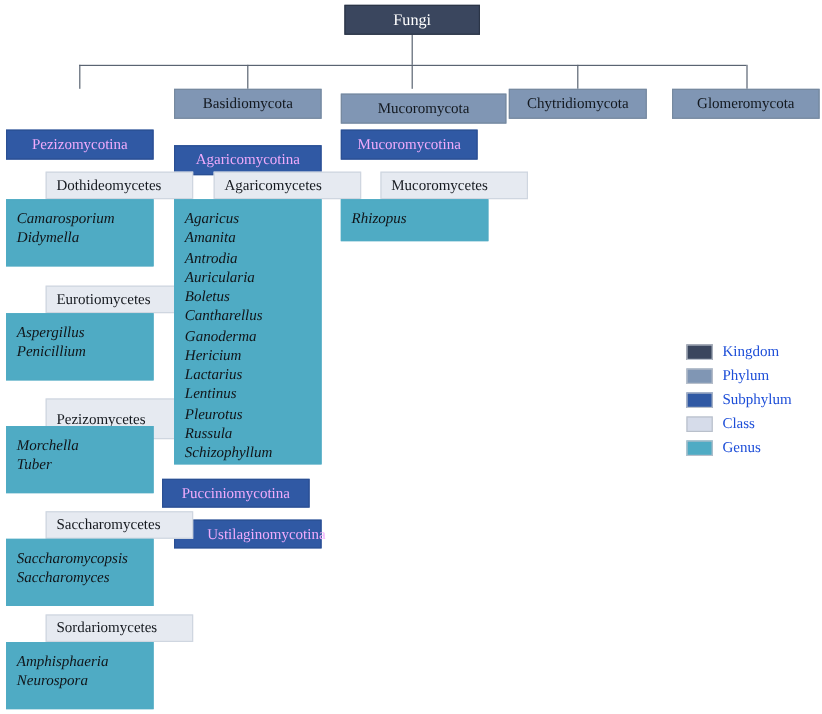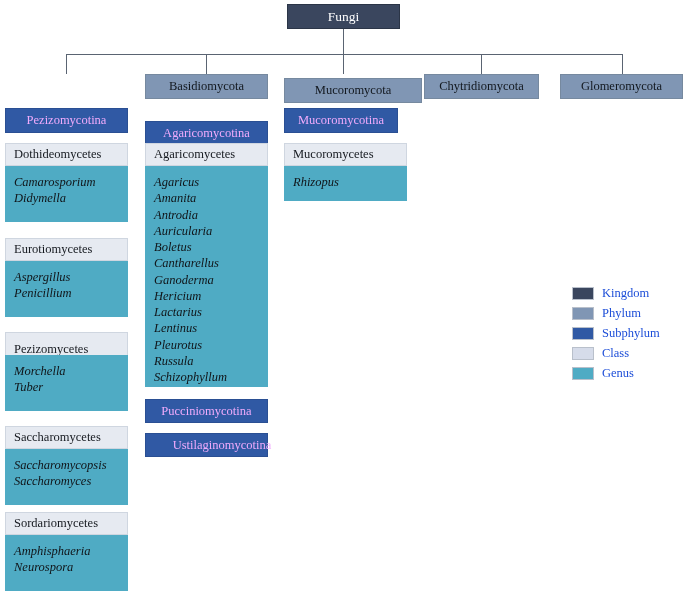--- a/index.html
+++ b/index.html
@@ -58,20 +58,21 @@
   }
 
   .classbox {
     background: #e6eaf1;
     border: 1px solid #cfd6e0;
     color: #15191f;
     font-size: 12.5px;
     justify-content: flex-start;
     padding-left: 8px;
     text-align: left;
+    margin-left: 33px;
   }
 
   .genusbox {
     background: #4fabc4;
     border: 1px solid #4fabc4;
     color: #101418;
     font-style: italic;
     font-size: 12.5px;
     display: block;
     text-align: left;
@@ -135,21 +136,21 @@
   <div class="box kingdom" style="left:287px; top:4px; width:113px; height:25px;">Fungi</div>
 
   <div class="box phylum" style="left:145px; top:74px; width:123px; height:25px;">Basidiomycota</div>
   <div class="box phylum" style="left:284px; top:78px; width:138px; height:25px;">Mucoromycota</div>
   <div class="box phylum" style="left:424px; top:74px; width:115px; height:25px;">Chytridiomycota</div>
   <div class="box phylum" style="left:560px; top:74px; width:123px; height:25px;">Glomeromycota</div>
 
   <div class="box subphylum" style="left:5px; top:108px; width:123px; height:25px;">Pezizomycotina</div>
   <div class="box subphylum" style="left:145px; top:121px; width:123px; height:25px;">Agaricomycotina</div>
   <div class="box subphylum" style="left:284px; top:108px; width:114px; height:25px;">Mucoromycotina</div>
-  <div class="box subphylum" style="left:145px; top:399px; width:123px; height:24px;">Pucciniomycotina</div>
+  <div class="box subphylum" style="left:135px; top:399px; width:123px; height:24px;">Pucciniomycotina</div>
   <div class="box subphylum" style="left:145px; top:433px; width:123px; height:24px;padding-left:31px;">Ustilaginomycotina</div>
 
   <div class="box classbox" style="left:5px; top:143px; width:123px; height:23px;">Dothideomycetes</div>
   <div class="box genusbox" style="left:5px; top:166px; width:123px; height:56px;">
     <span class="g">Camarosporium</span>
     <span class="g">Didymella</span>
   </div>
 
   <div class="box classbox" style="left:5px; top:238px; width:123px; height:23px;">Eurotiomycetes</div>
   <div class="box genusbox" style="left:5px; top:261px; width:123px; height:56px;">

